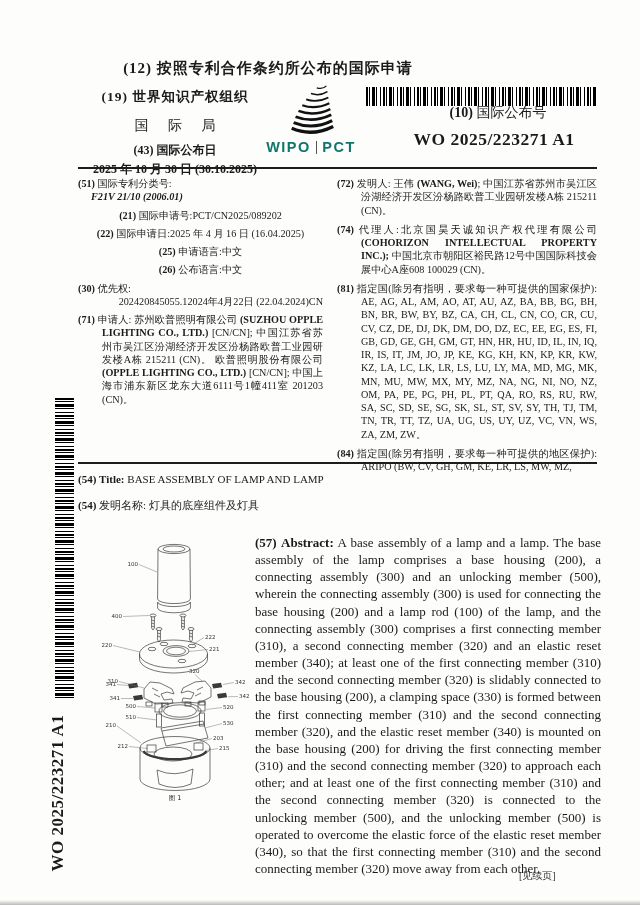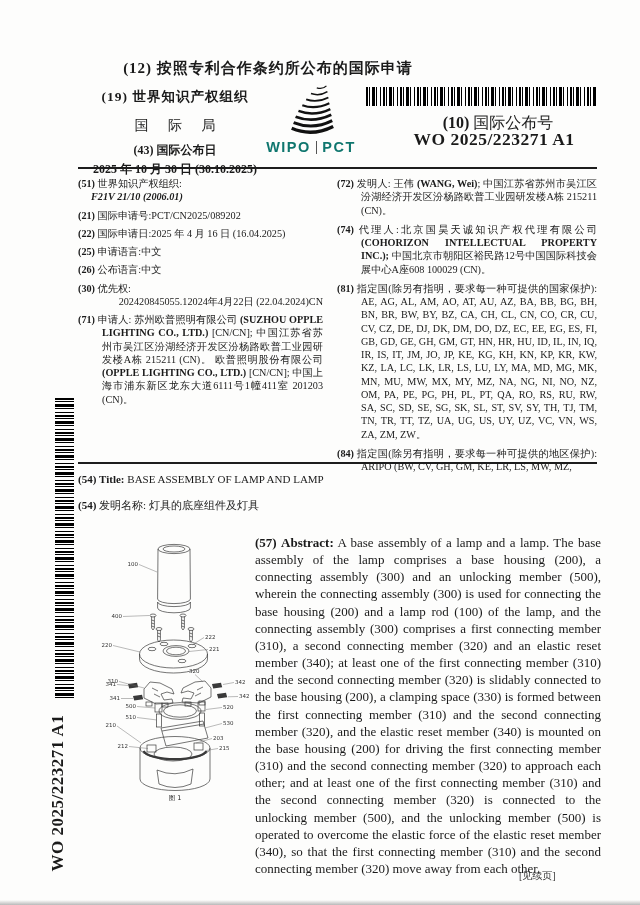--- a/index.html
+++ b/index.html
@@ -19,33 +19,33 @@
   .logo { position:absolute; top:82px; left:264px; width:94px; text-align:center; }
   .logo svg { display:block; margin:0 auto; }
   .logo-text { font-family:"Liberation Sans","DejaVu Sans",sans-serif; font-size:14.5px;
                font-weight:bold; letter-spacing:1.5px; margin-top:1px; white-space:nowrap; color:#0f766e; }
   .logo-divider { display:inline-block; width:1.5px; height:13px; background:#555; margin:0 5px; vertical-align:-2px; }
 
   .barcode-top { position:absolute; top:87px; left:366px; width:230px; height:19px;
     background:repeating-linear-gradient(90deg,#000 0 2px,#fff 2px 3px,#000 3px 4px,#fff 4px 6px,
       #000 6px 9px,#fff 9px 10px,#000 10px 11px,#fff 11px 14px,#000 14px 15px,#fff 15px 17px); }
 
-  .pubnum-label { position:absolute; top:113px; left:398px; width:200px; text-align:center; font-size:16px; }
+  .pubnum-label { position:absolute; top:104px; left:398px; width:200px; text-align:center; font-size:14px; }
   .pubnum-value { position:absolute; top:129px; left:390px; width:208px; text-align:center;
                   font-size:17.5px; font-weight:bold; letter-spacing:0.5px; white-space:nowrap; }
 
   .rule { position:absolute; left:78px; width:519px; height:2px; background:#1d1d1d; }
   .rule1 { top:167px; }
   .rule2 { top:462px; }
 
   .col { position:absolute; font-size:10.2px; line-height:1.3; }
   .col-left  { top:177px; left:78px;  width:245px; }
   .col-right { top:177px; left:337px; width:260px; }
   .field { margin-bottom:5px; }
-  .frow { display:flex; justify-content:flex-start; }
+  .frow { display:flex; justify-content:center; }
   .fnum { font-weight:bold; }
   .ipc-value { margin-left:13px; font-weight:bold; font-style:italic; }
   .f30row { display:flex; justify-content:flex-end; margin-left:13px; }
   .para { text-align:justify; padding-left:24px; text-indent:-24px; margin-bottom:6px; }
 
   .title-en { position:absolute; top:473px; left:78px; width:519px; font-size:11px; }
   .title-zh { position:absolute; top:498px; left:78px; width:519px; font-size:11px; }
   .abstract { position:absolute; top:534px; left:255px; width:346px; font-size:13px;
               line-height:1.32; text-align:justify; }
 
@@ -111,21 +111,21 @@
     <span>国际公布号</span>
   </div>
   <div class="pubnum-value">WO 2025/223271 A1</div>
 
   <div class="rule rule1"></div>
 
   <div class="col col-left">
     <div class="field">
       <div>
         <span class="fnum">(51)</span>
-        <span>世界知识产权组织:</span>
+        <span>国际专利分类号:</span>
       </div>
       <div class="ipc-value">F21V 21/10 (2006.01)</div>
     </div>
     <div class="field frow">
       <span><span class="fnum">(21)</span> <span>国际申请号:</span></span>
       <span>PCT/CN2025/089202</span>
     </div>
     <div class="field frow">
       <span><span class="fnum">(22)</span> <span>国际申请日:</span></span>
       <span>2025 年 4 月 16 日 (16.04.2025)</span>

